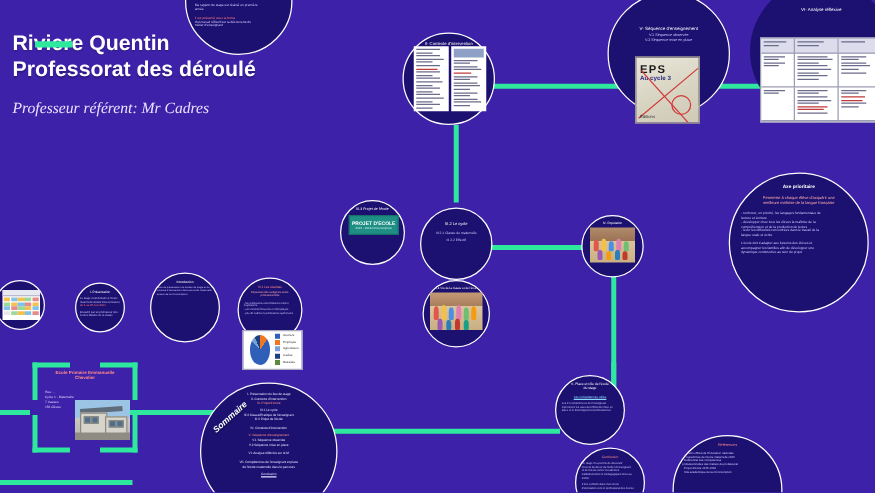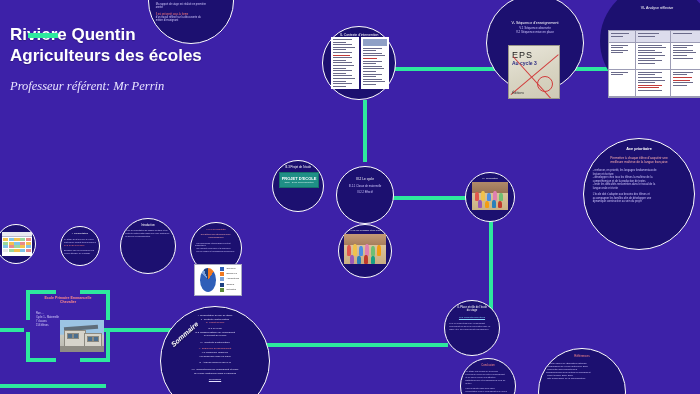--- a/index.html
+++ b/index.html
@@ -126,21 +126,21 @@
     position: absolute;
     background: linear-gradient(160deg,#e9e6da 0%, #d8d4c2 55%, #cfcab6 100%);
     border: 1px solid #9a968a;
     overflow: hidden;
   }
   #eps-word {
     position: absolute;
     left: 6%;
     top: 8%;
     color: #1a1a1a;
-    font-weight: normal;
+    font-weight: bold;
     letter-spacing: 1px;
   }
   #eps-sub {
     position: absolute;
     left: 6%;
     top: 26%;
     color: #2b2b80;
     font-weight: bold;
   }
   .eps-slash {
@@ -287,23 +287,23 @@
   <div class="conn" style="left:660px; top:67px; width:40px; height:4px;"></div>
 
   <div id="title-block">
     <div id="block-spacer"></div>
     <div class="t-sub">
       <span id="name-line">
         <span>Riviere Quentin</span>
         <span id="name-strike"></span>
       </span>
     </div>
-    <div class="t-sub">Agriculteurs des écoles</div>
+    <div class="t-sub">Professorat des déroulé</div>
     <div id="block-spacer2"></div>
-    <div class="t-italic">Professeur référent:  Mr Perrin</div>
+    <div class="t-italic">Professeur référent:  Mr Cadres</div>
   </div>
 
   <div class="node circle" style="left:148px; top:-42px; width:86px; height:86px; padding-top:44px;">
     <div class="cbody left" style="font-size:2.6px;">Ma rapport de stage est réalisé en première</div>
     <div class="cbody left" style="font-size:2.6px;">année</div>
     <div class="cbody left" style="font-size:2.6px; color:#ff7b7b; margin-top:3px;">Il est présenté sous la forme</div>
     <div class="cbody left" style="font-size:2.6px;">d'un travail réflexif sur la découverte du</div>
     <div class="cbody left" style="font-size:2.6px;">métier d'enseignant</div>
   </div>
 

